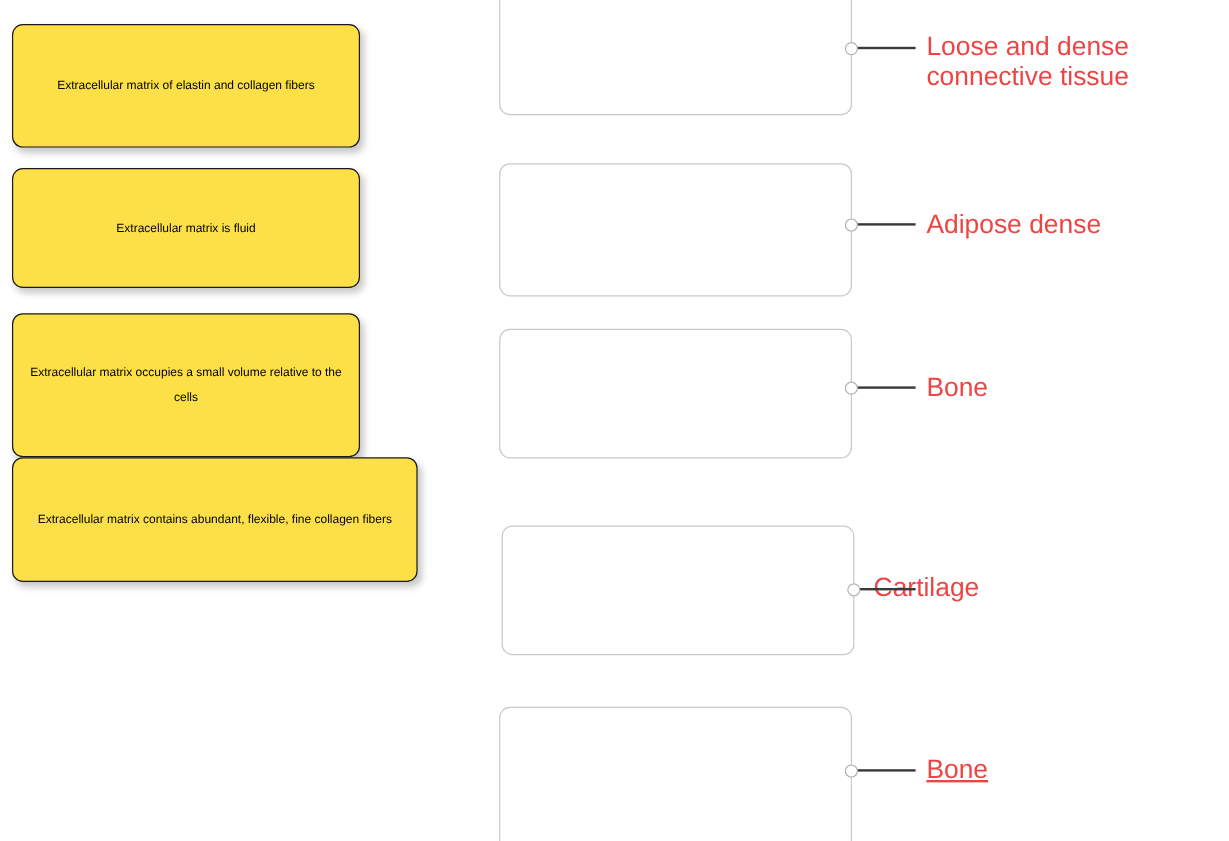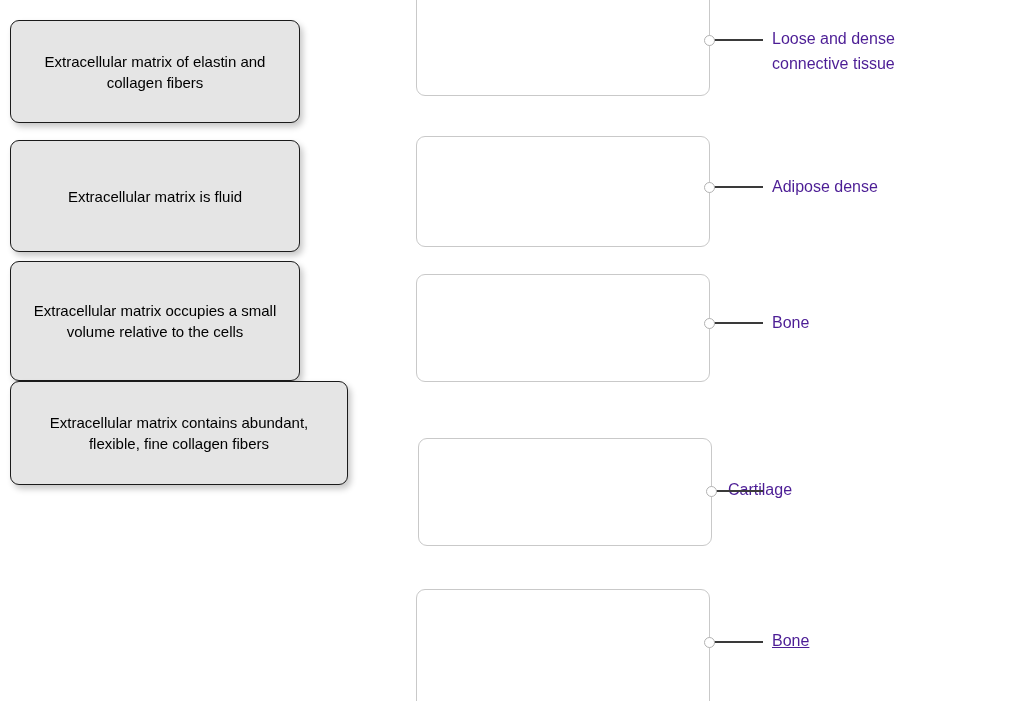--- a/index.html
+++ b/index.html
@@ -22,30 +22,30 @@
     left: 0; top: 0;
     width: 1024px;
     height: 701px;
     overflow: hidden;
   }
 
   
   .tile {
     position: absolute;
     box-sizing: border-box;
-    background: #e5e5e5;
+    background: #fde047;
     border: 1.6px solid #1b1b1b;
     border-radius: 9px;
     box-shadow: 3px 4px 6px rgba(0,0,0,0.22);
     display: flex;
     align-items: center;
     justify-content: center;
     text-align: center;
     color: #000000;
-    font-size: 15px;
+    font-size: 10px;
     line-height: 21px;
     padding: 4px 12px;
     cursor: move;
     user-select: none;
   }
   .tile-text {
     display: block;
     width: 100%;
   }
 
@@ -72,37 +72,37 @@
   .connector-line {
     position: absolute;
     height: 2.4px;
     background: #3a3a3a;
     z-index: 3;
   }
 
   
   .label {
     position: absolute;
-    color: #4c1d95;
-    font-size: 16px;
+    color: #ef4444;
+    font-size: 22px;
     line-height: 24.5px;
     white-space: pre-line;
     user-select: none;
   }
 </style>
 </head>
 <body>
 
 <div id="stage">
 
   <div class="tile" style="left:10px; top:20px; width:290px; height:103px;">
     <span class="tile-text">Extracellular matrix of elastin and collagen fibers</span>
   </div>
 
-  <div class="tile" style="left:10px; top:140px; width:290px; height:112px;">
+  <div class="tile" style="left:10px; top:140px; width:290px; height:100px;">
     <span class="tile-text">Extracellular matrix is fluid</span>
   </div>
 
   <div class="tile" style="left:10px; top:261px; width:290px; height:120px;">
     <span class="tile-text">Extracellular matrix occupies a small volume relative to the cells</span>
   </div>
 
   <div class="tile" style="left:10px; top:381px; width:338px; height:104px;">
     <span class="tile-text">Extracellular matrix contains abundant, flexible, fine collagen fibers</span>
   </div>

